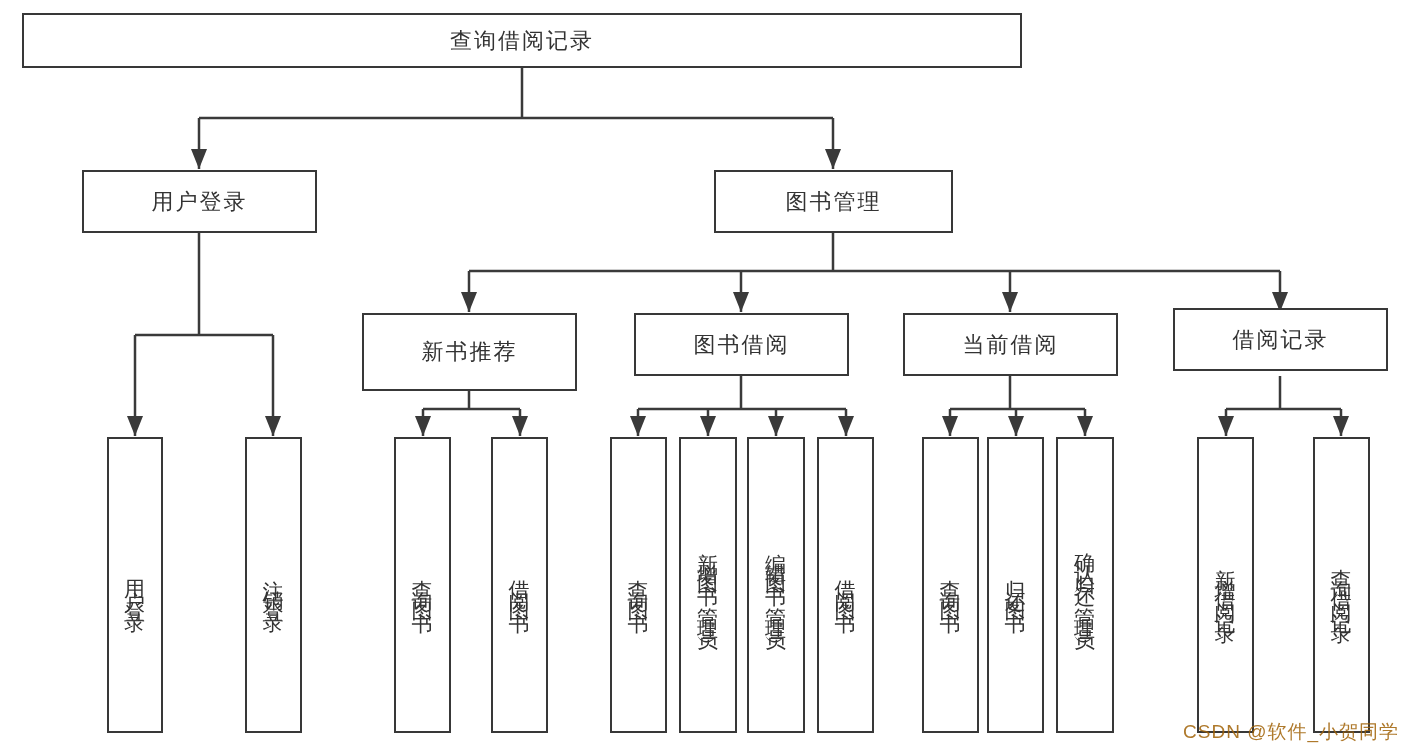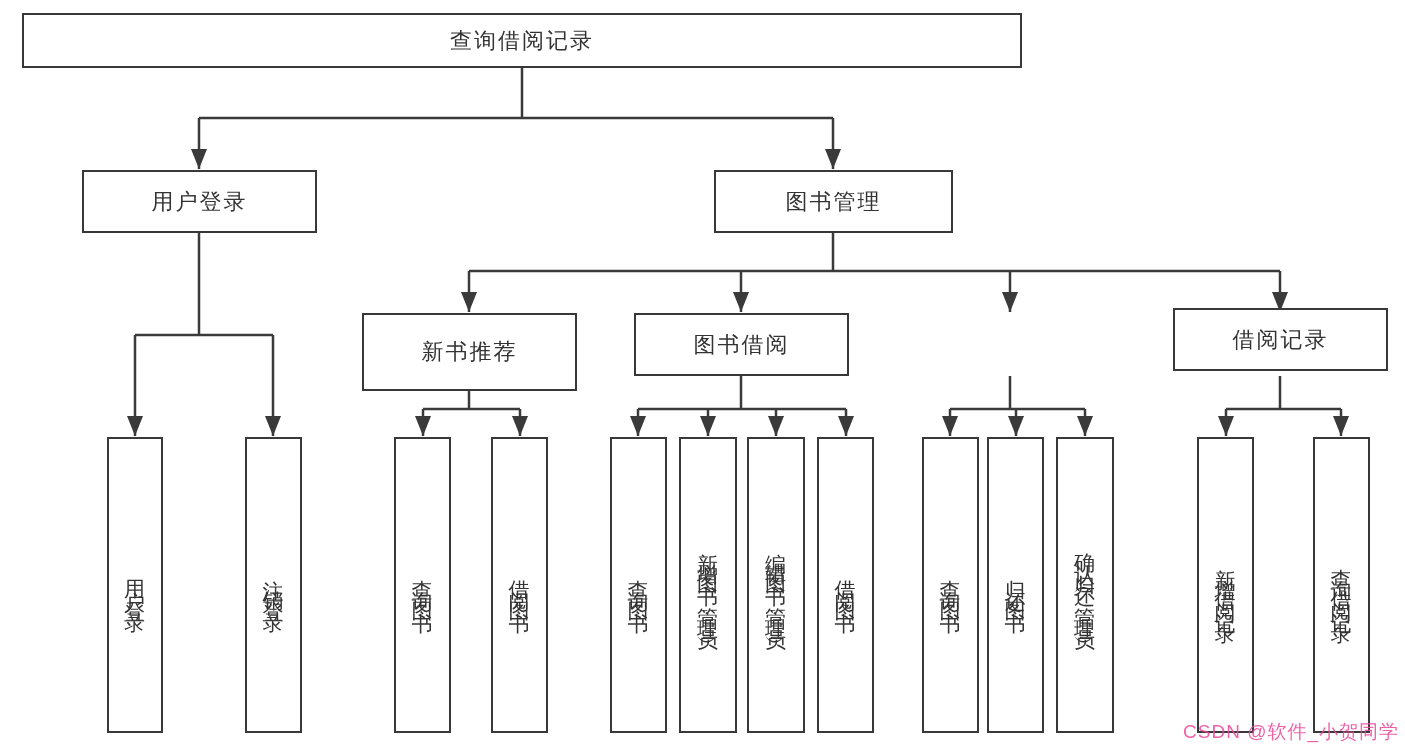--- a/index.html
+++ b/index.html
@@ -51,21 +51,21 @@
     font-size: 21px;
     letter-spacing: 11px;
     line-height: 1;
     white-space: nowrap;
   }
   .watermark {
     position: absolute;
     right: 6px;
     bottom: 2px;
     font-size: 19px;
-    color: #ec4899;
+    color: #a16207;
     opacity: 0.85;
     letter-spacing: 1px;
     z-index: 2;
     white-space: nowrap;
   }
 </style>
 </head>
 <body>
 
 <div class="stage">
@@ -119,20 +119,23 @@
   <div class="node h" style="left:714px;top:170px;width:239px;height:63px">
     <span>图书管理</span>
   </div>
 
   <div class="node h" style="left:362px;top:313px;width:215px;height:78px">
     <span>新书推荐</span>
   </div>
   <div class="node h" style="left:634px;top:313px;width:215px;height:63px">
     <span>图书借阅</span>
   </div>
+  <div class="node h" style="left:903px;top:313px;width:215px;height:63px">
+    <span>当前借阅</span>
+  </div>
   <div class="node h" style="left:1173px;top:308px;width:215px;height:63px">
     <span>借阅记录</span>
   </div>
 
   <div class="node v" style="left:107px;top:437px;width:56px;height:296px">
     <span>用户登录</span>
   </div>
   <div class="node v" style="left:245px;top:437px;width:57px;height:296px">
     <span>注销登录</span>
   </div>

